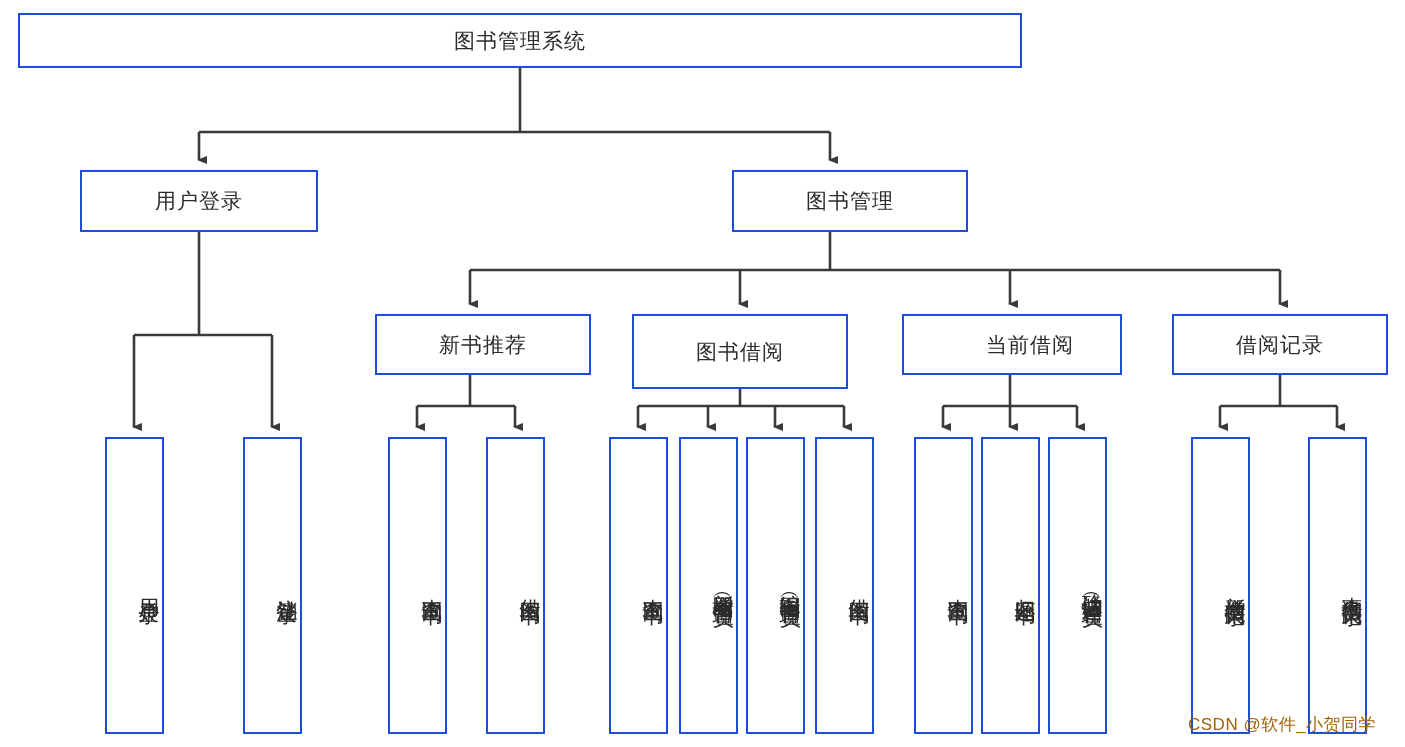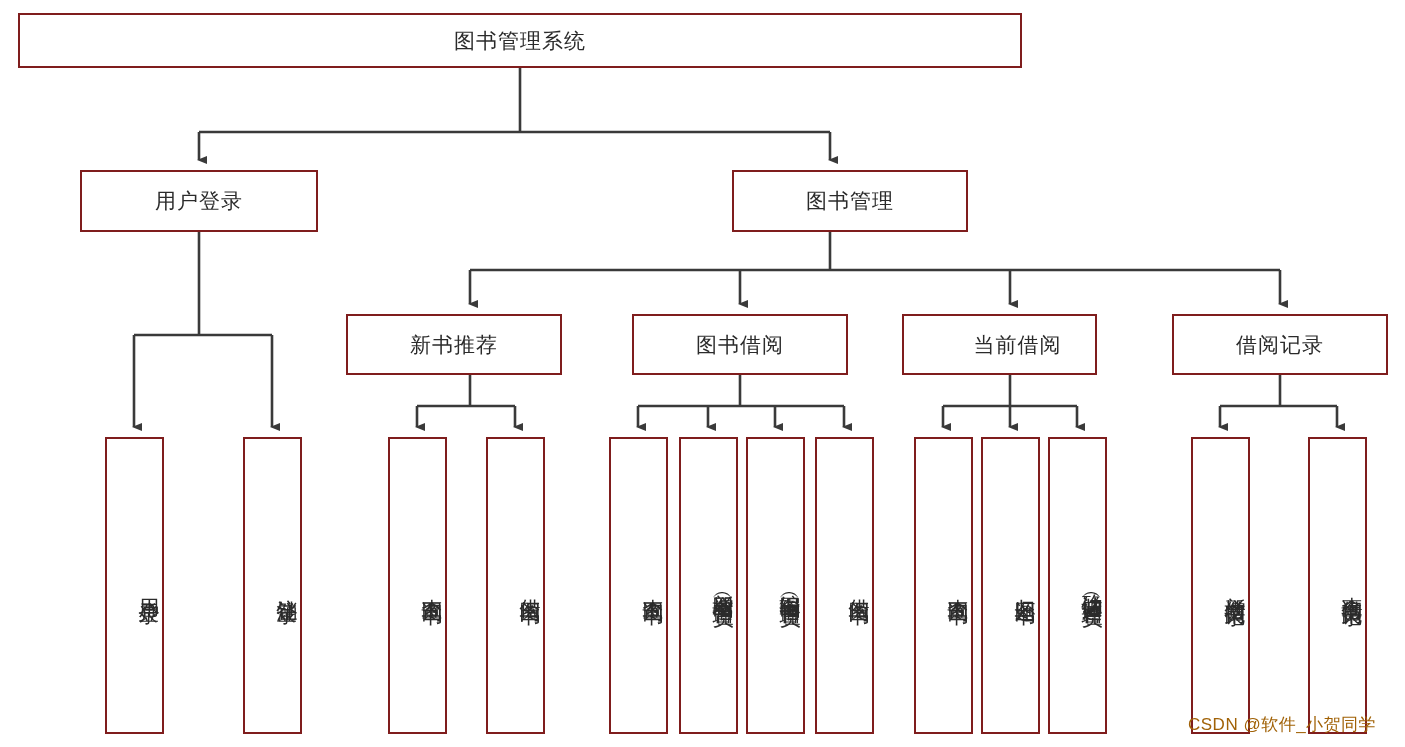--- a/index.html
+++ b/index.html
@@ -23,21 +23,21 @@
     position: absolute;
     left: 0;
     top: 0;
     width: 1405px;
     height: 747px;
     pointer-events: none;
   }
   .node {
     position: absolute;
     box-sizing: border-box;
-    border: 2px solid #7f1d1d;
+    border: 2px solid #1d4ed8;
     background: #ffffff;
     display: flex;
     align-items: center;
     justify-content: center;
     color: #2b2b2b;
     z-index: 2;
   }
   .node.horizontal {
     writing-mode: horizontal-tb;
     font-size: 21px;
@@ -136,29 +136,29 @@
   </div>
 
   <div class="node horizontal" style="left:80px; top:170px; width:238px; height:62px;">
     <span class="node-label">用户登录</span>
   </div>
 
   <div class="node horizontal" style="left:732px; top:170px; width:236px; height:62px;">
     <span class="node-label">图书管理</span>
   </div>
 
-  <div class="node horizontal" style="left:346px; top:314px; width:216px; height:61px;">
+  <div class="node horizontal" style="left:375px; top:314px; width:216px; height:61px;">
     <span class="node-label">新书推荐</span>
   </div>
 
-  <div class="node horizontal" style="left:632px; top:314px; width:216px; height:61px;">
+  <div class="node horizontal" style="left:632px; top:314px; width:216px; height:75px;">
     <span class="node-label">图书借阅</span>
   </div>
 
-  <div class="node horizontal" style="left:902px; top:314px; width:195px; height:61px;padding-left:36px;">
+  <div class="node horizontal" style="left:902px; top:314px; width:220px; height:61px;padding-left:36px;">
     <span class="node-label">当前借阅</span>
   </div>
 
   <div class="node horizontal" style="left:1172px; top:314px; width:216px; height:61px;">
     <span class="node-label">借阅记录</span>
   </div>
 
   <div class="node vertical" style="left:105px; top:437px; width:59px; height:297px;">
     <span class="node-label">用户登录</span>
   </div>

